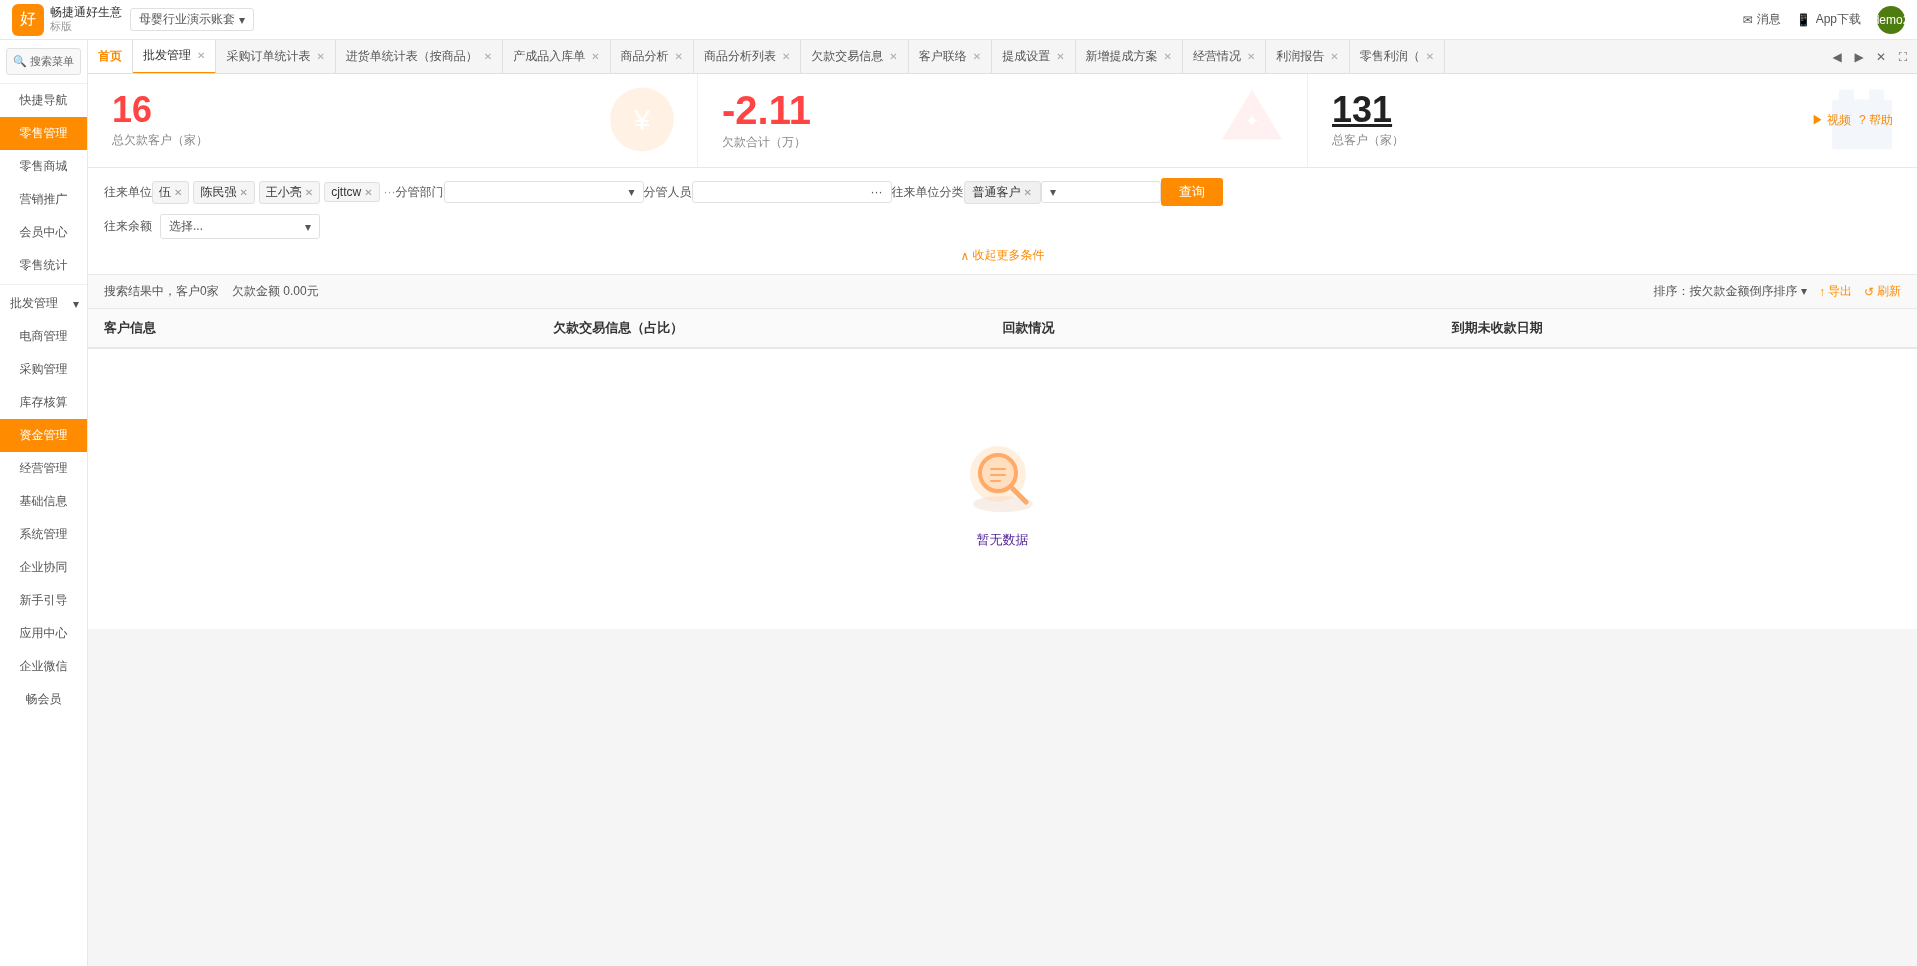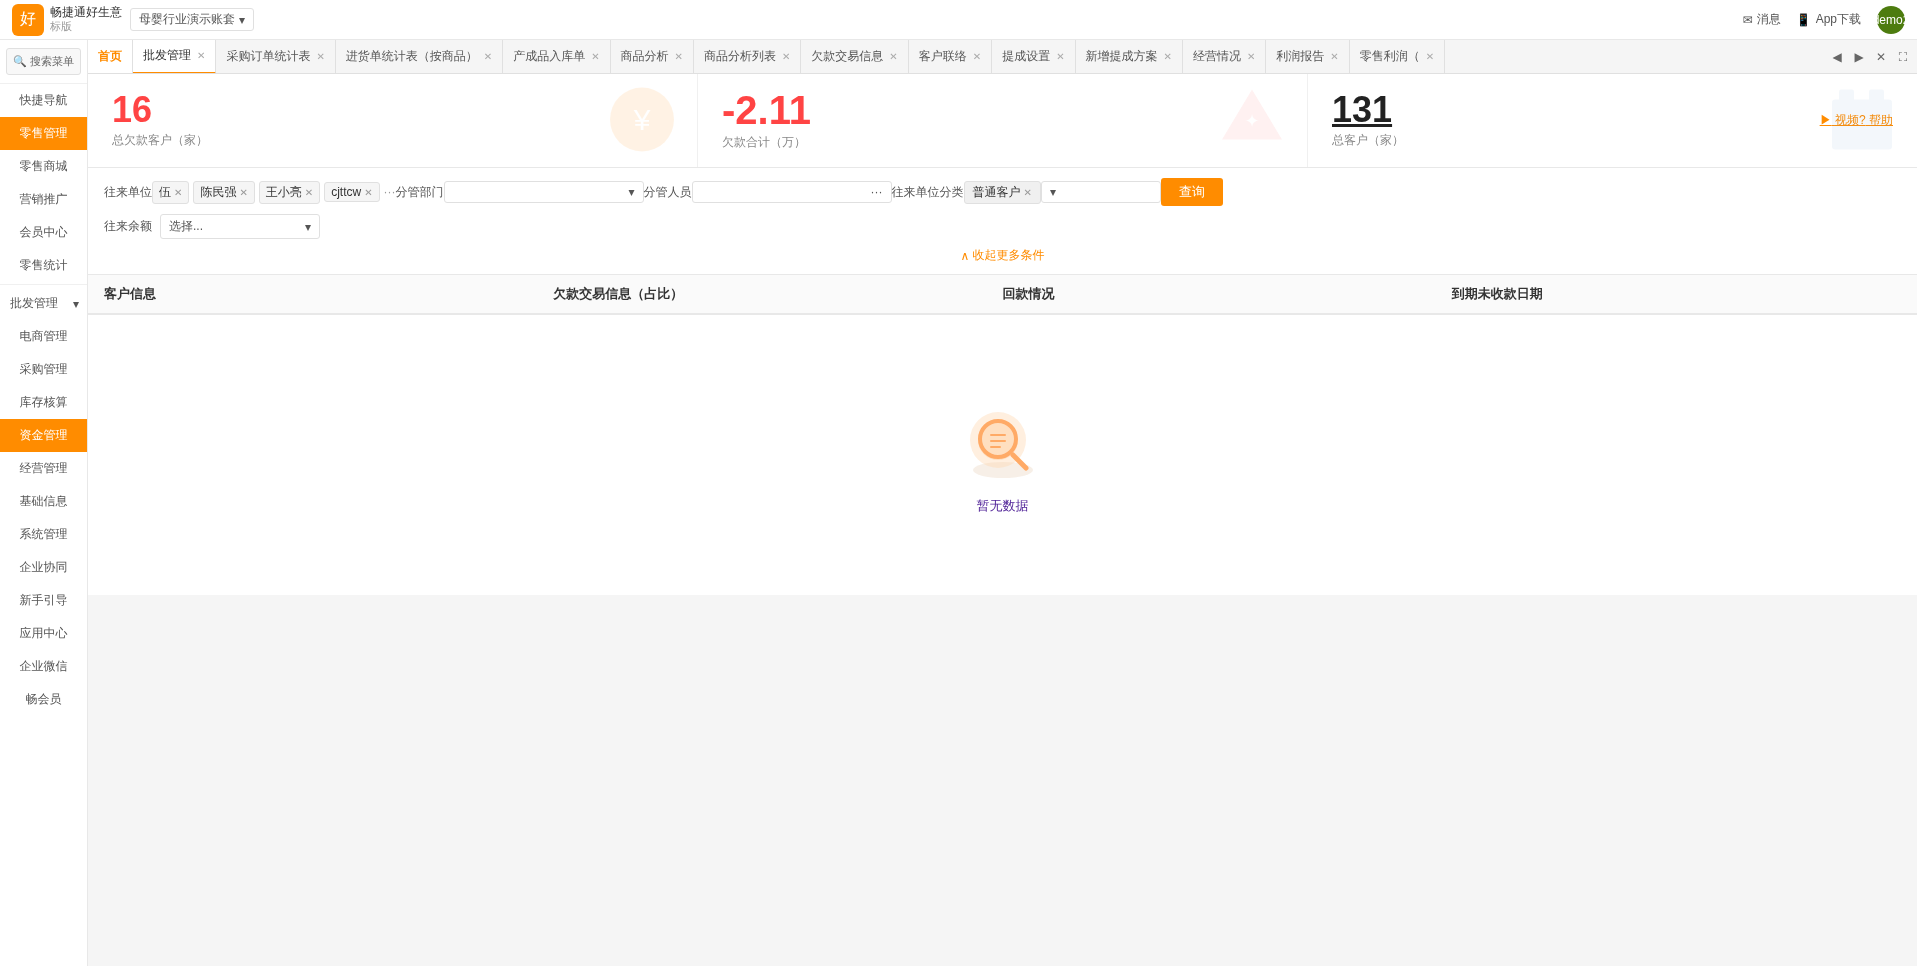--- a/index.html
+++ b/index.html
@@ -43,21 +43,21 @@
     .content-area { flex: 1; overflow-y: auto; background: #f5f5f5; }
 
     
     .stats-row { display: flex; background: #fff; border-bottom: 1px solid #e8e8e8; }
     .stat-card { flex: 1; padding: 16px 24px; border-right: 1px solid #f0f0f0; position: relative; display: flex; align-items: center; gap: 12px; }
     .stat-card:last-child { border-right: none; }
     .stat-value { font-size: 36px; font-weight: bold; color: #ff4444; line-height: 1; }
     .stat-value.dark { color: #222; text-decoration: underline; }
     .stat-label { font-size: 12px; color: #888; margin-top: 4px; }
     .stat-info { }
-    .stat-card-actions { margin-left: auto; display: flex; font-size: 12px; color: #ff8c00; cursor: pointer; text-decoration: underline; }
+    .stat-card-actions { margin-left: auto; display: flex; gap: 8px; font-size: 12px; color: #ff8c00; cursor: pointer; }
 
     
     .filter-area { background: #fff; padding: 10px 16px; border-bottom: 1px solid #e8e8e8; }
     .filter-row { display: flex; align-items: center; gap: 0; margin-bottom: 8px; flex-wrap: wrap; }
     .filter-label { font-size: 12px; color: #555; white-space: nowrap; }
     .filter-tags { display: flex; gap: 4px; flex-wrap: wrap; align-items: center; }
     .filter-tag { display: flex; align-items: center; gap: 3px; padding: 2px 6px; background: #f5f5f5; border: 1px solid #e0e0e0; border-radius: 3px; font-size: 12px; color: #333; }
     .filter-tag-close { color: #999; cursor: pointer; font-size: 10px; }
     .filter-more { color: #999; font-size: 12px; cursor: pointer; }
     .filter-select { display: flex; align-items: center; gap: 4px; padding: 3px 8px; border: 1px solid #e0e0e0; border-radius: 3px; font-size: 12px; color: #555; cursor: pointer; background: #fff; min-width: 120px; justify-content: space-between; }
@@ -360,20 +360,41 @@
         </div>
 
         <div style="display:flex; justify-content:center; margin-top:8px;">
           <div class="collapse-btn">
             <span>∧</span>
             <span>收起更多条件</span>
           </div>
         </div>
       </div>
 
+      <div class="result-bar">
+        <div>
+          <span>搜索结果中，客户0家</span>
+          &nbsp;&nbsp;
+          <span>欠款金额 0.00元</span>
+        </div>
+        <div class="result-actions">
+          <span class="sort-label">
+            <span>排序：按欠款金额倒序排序</span>
+            <span>▾</span>
+          </span>
+          <div class="result-action">
+            <span>↑</span>
+            <span>导出</span>
+          </div>
+          <div class="result-action">
+            <span>↺</span>
+            <span>刷新</span>
+          </div>
+        </div>
+      </div>
 
       <div class="data-table">
         <div class="table-header">
           <div class="table-col table-col-1">
             <span>客户信息</span>
           </div>
           <div class="table-col table-col-2">
             <span>欠款交易信息（占比）</span>
           </div>
           <div class="table-col table-col-3">

